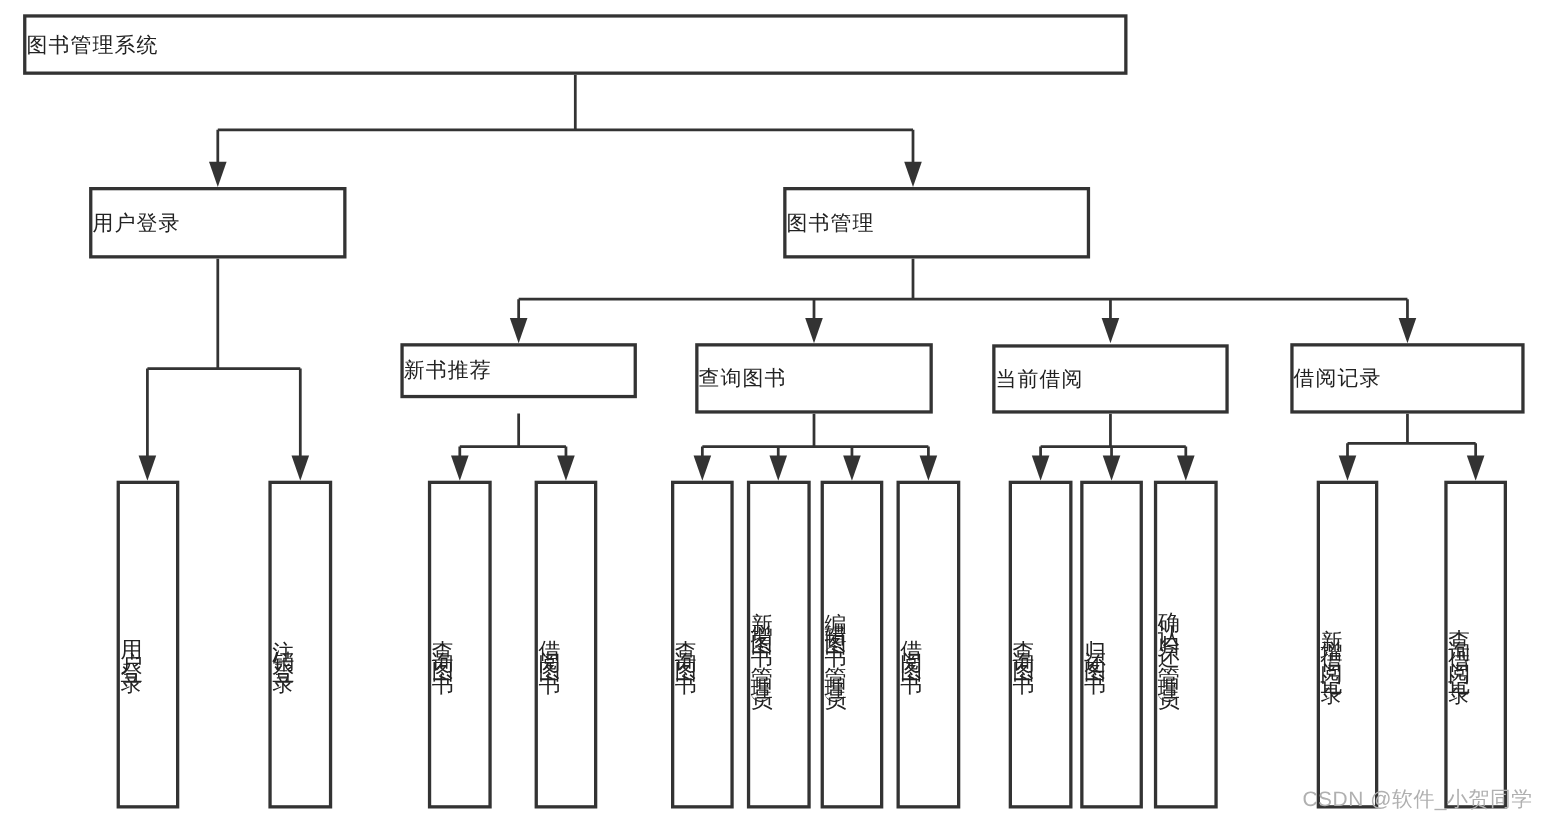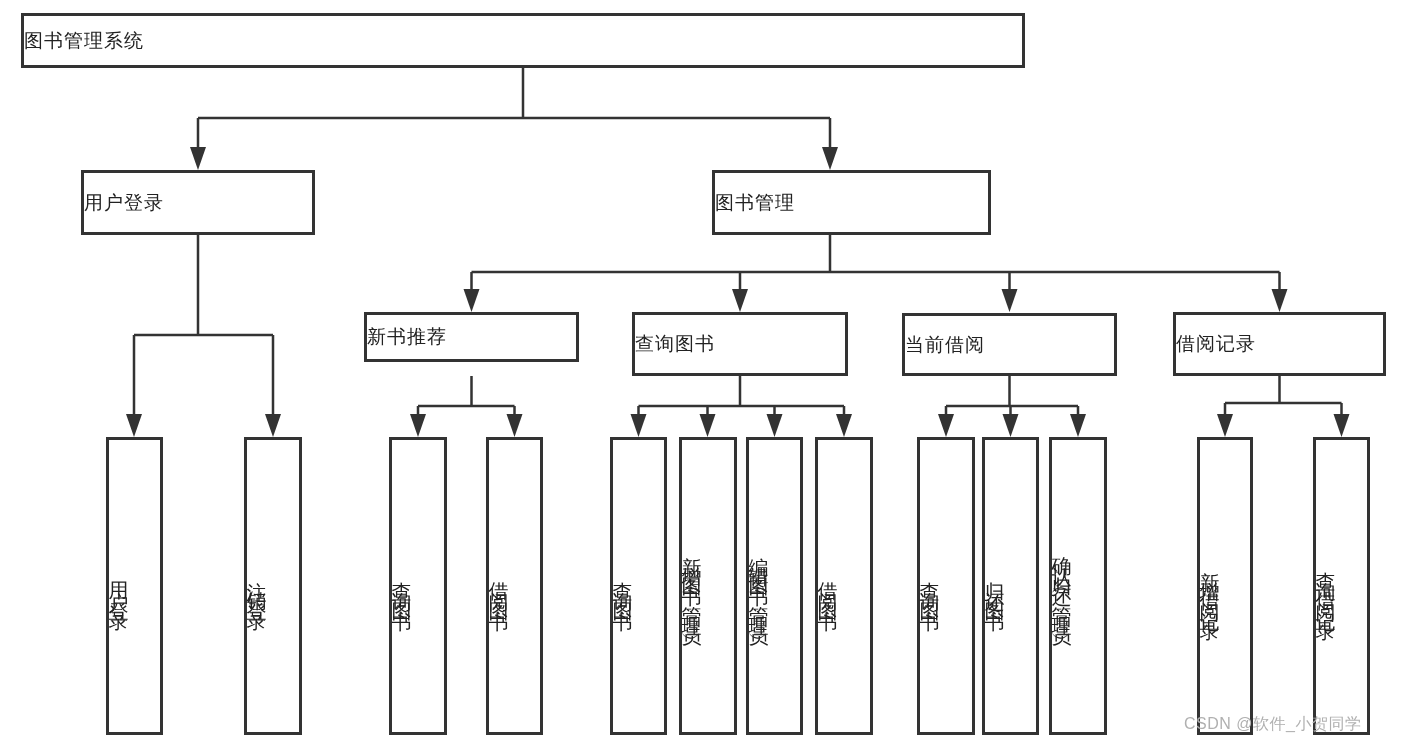--- a/index.html
+++ b/index.html
@@ -41,21 +41,21 @@
     font-size: 20px;
     letter-spacing: 10px;
     line-height: 1;
     white-space: nowrap;
   }
   .watermark {
     position: absolute;
     left: 1184px;
     top: 714px;
     z-index: 3;
-    font-size: 16px;
+    font-size: 19px;
     color: #b0b0b0;
     letter-spacing: 0.5px;
     white-space: nowrap;
   }
 </style>
 </head>
 <body>
 
 <div class="stage">
 

